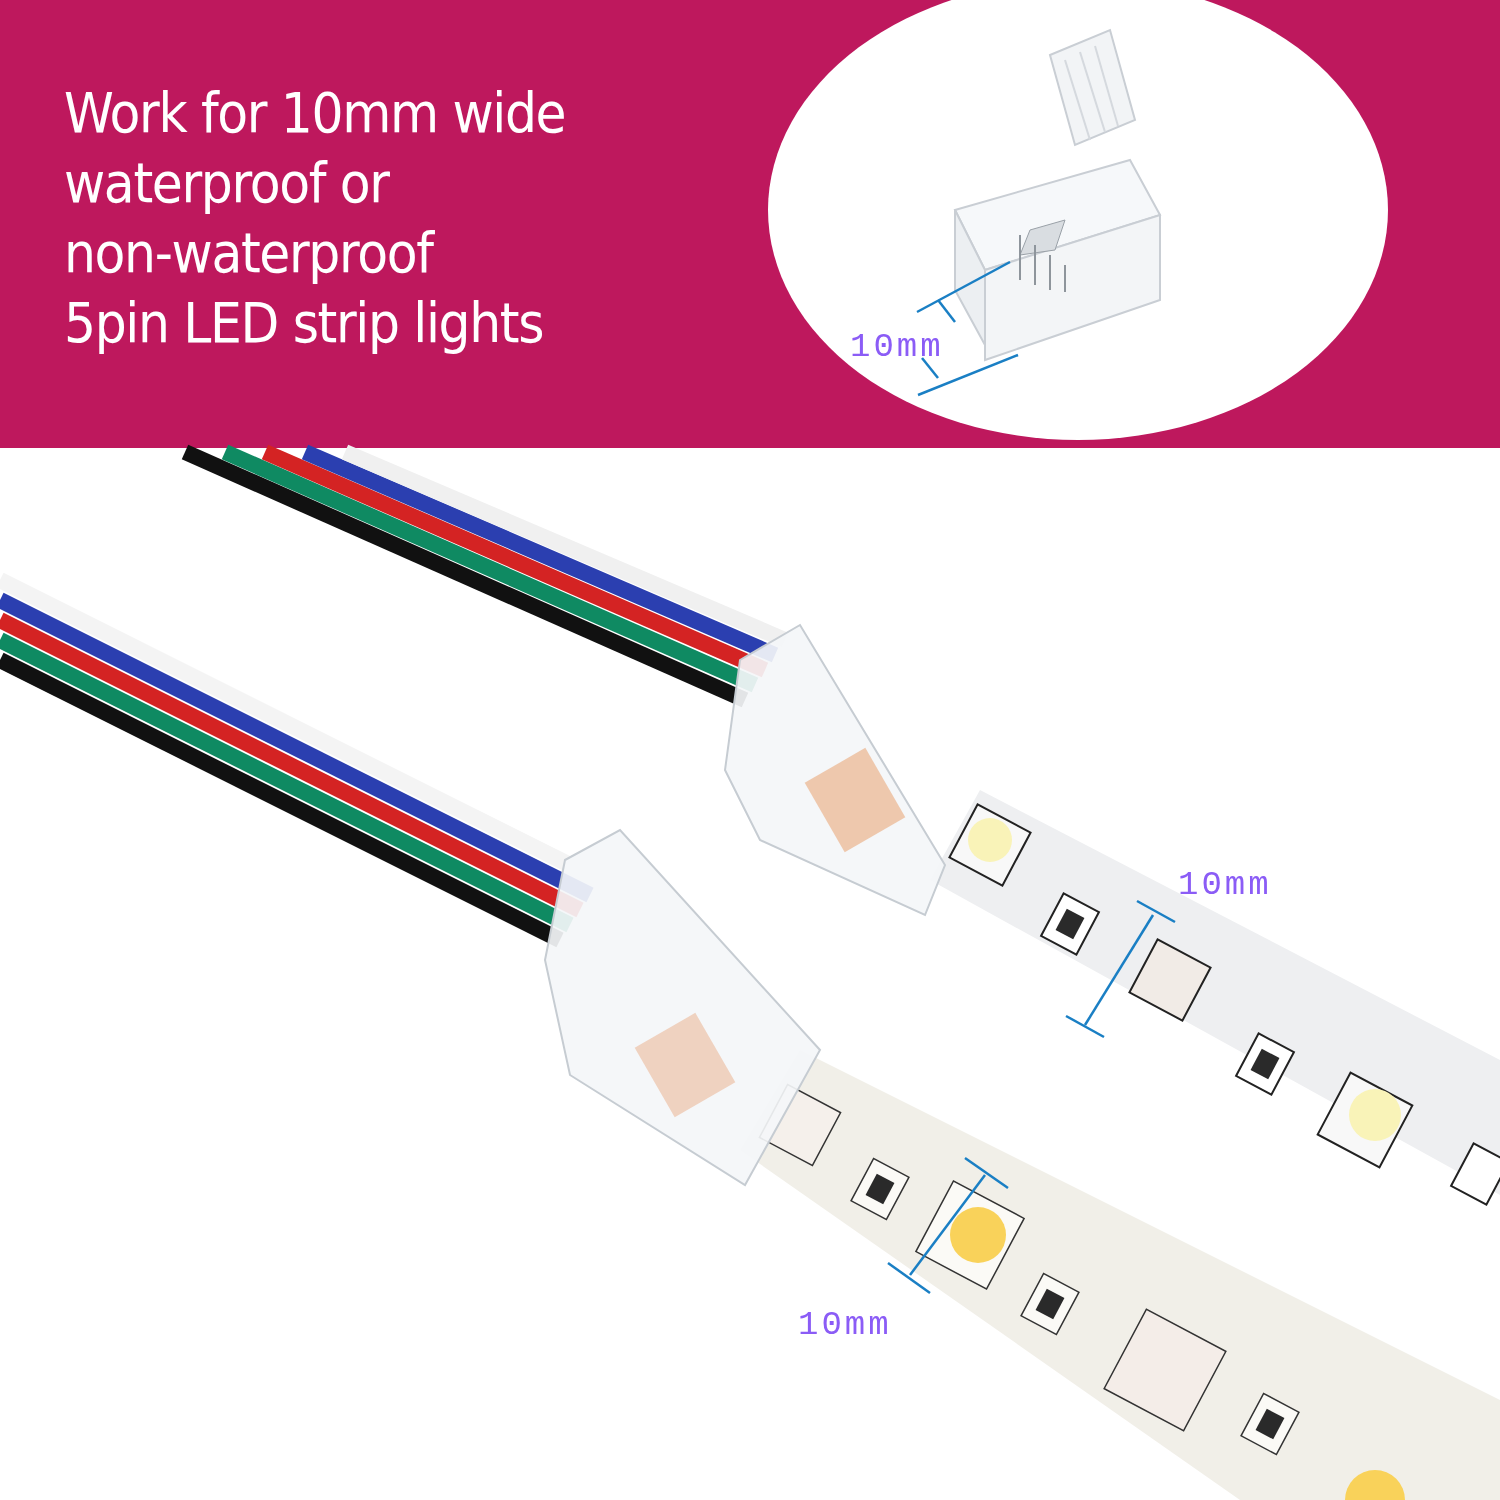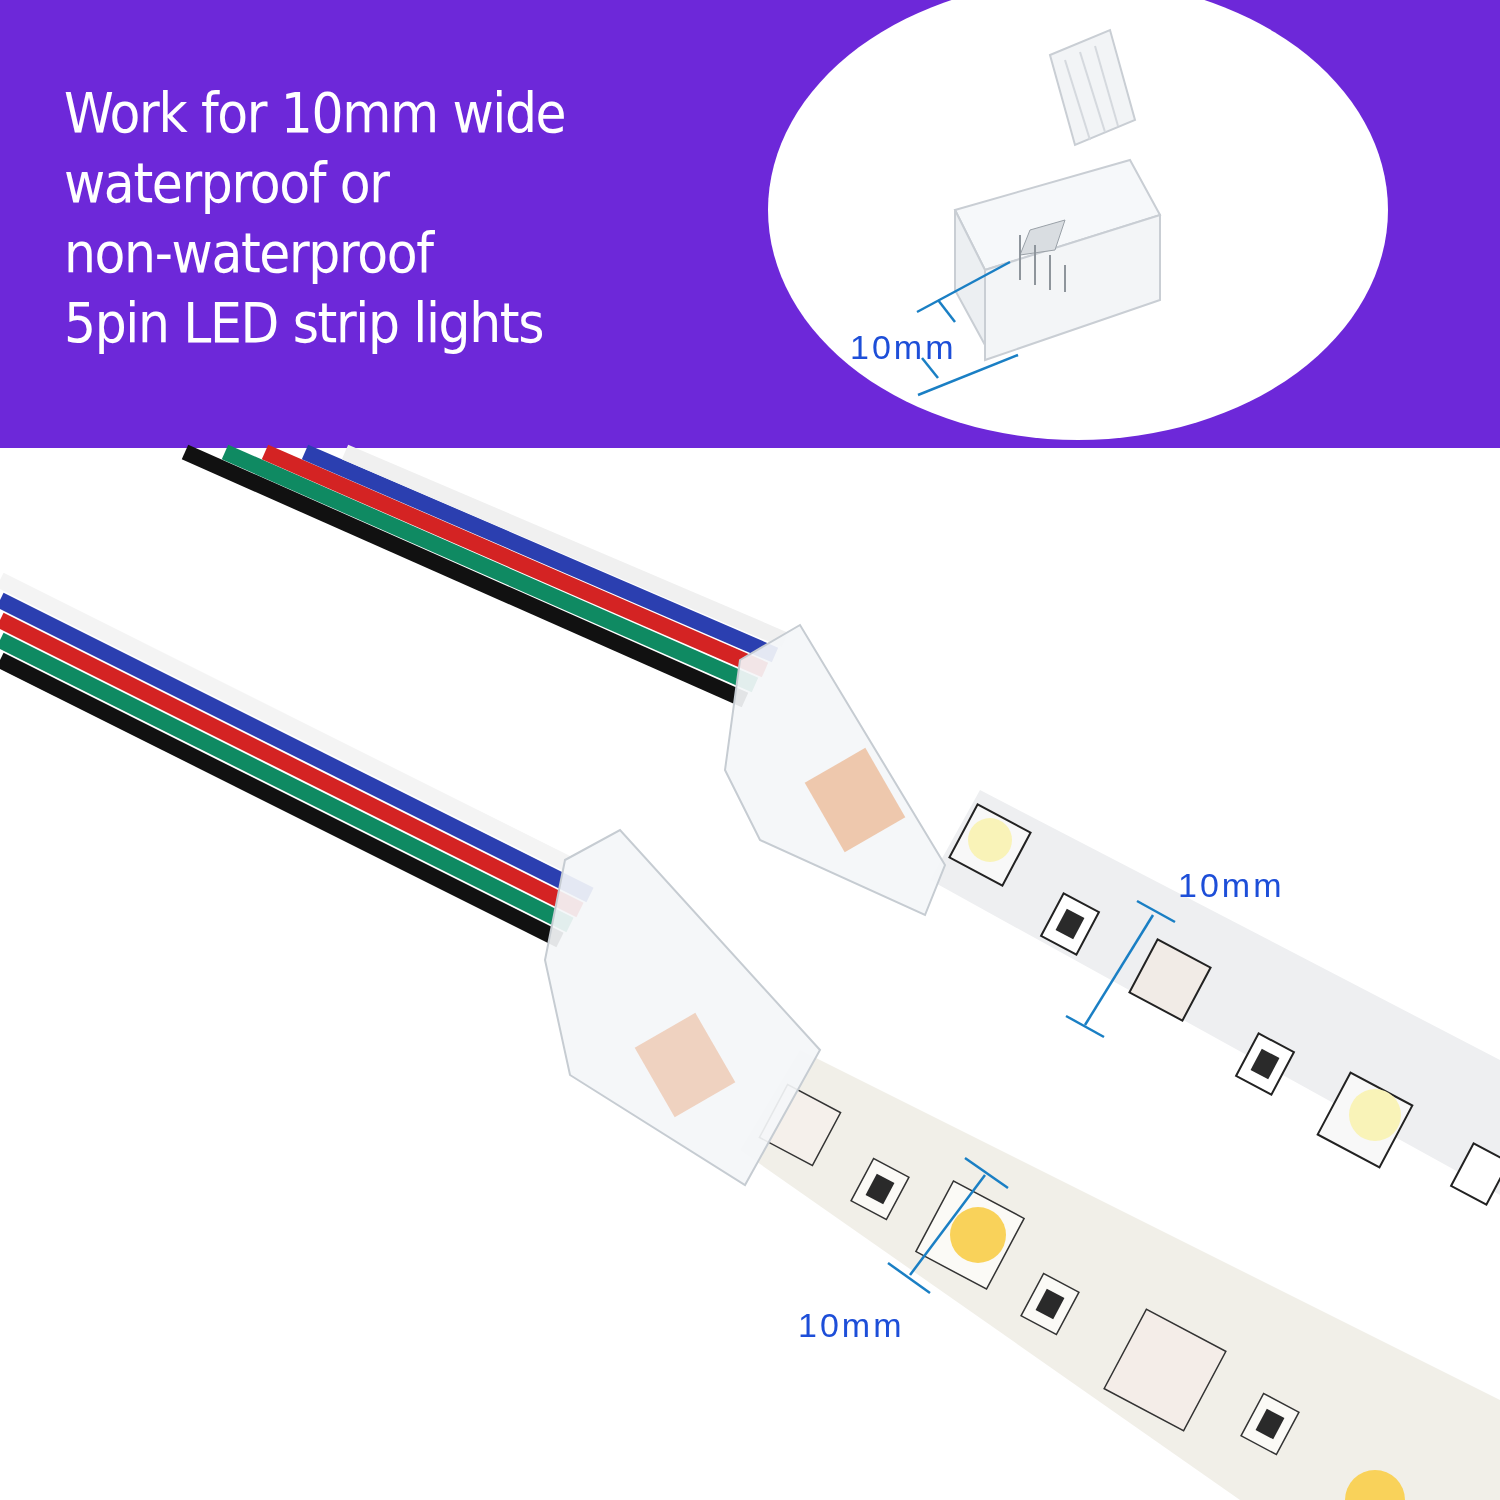--- a/index.html
+++ b/index.html
@@ -1,21 +1,21 @@
 <!DOCTYPE html>
 <html><head>
 <meta charset="utf-8">
 <style>
   html, body { margin:0; padding:0; }
   body { width:1500px; height:1500px; position:relative; overflow:hidden; background:#ffffff; font-family:"DejaVu Sans", sans-serif; }
-  .banner { position:absolute; left:0; top:0; width:1500px; height:448px; background:#6d28d9; }
+  .banner { position:absolute; left:0; top:0; width:1500px; height:448px; background:#be185d; }
   .headline { position:absolute; left:64px; top:78px; margin:0; color:#ffffff; font-family:"DejaVu Sans", sans-serif; font-weight:normal; font-size:56px; line-height:70px; letter-spacing:-1.5px; transform:scaleX(0.9); transform-origin:left top; }
   .headline span { display:block; }
   .circle { position:absolute; left:768px; top:-20px; width:620px; height:460px; border-radius:50%; background:#ffffff; }
-  .dim-label { position:absolute; color:#1d4ed8; font-family:Liberation Sans, sans-serif; font-size:34px; letter-spacing:3px; }
+  .dim-label { position:absolute; color:#8b5cf6; font-family:Liberation Mono, monospace; font-size:34px; letter-spacing:3px; }
   svg.scene { position:absolute; left:0; top:0; }
 </style>
 </head>
 <body>
 
 <div class="banner">
   <h1 class="headline">
     <span>Work for 10mm wide</span>
     <span>waterproof or</span>
     <span>non-waterproof</span>

